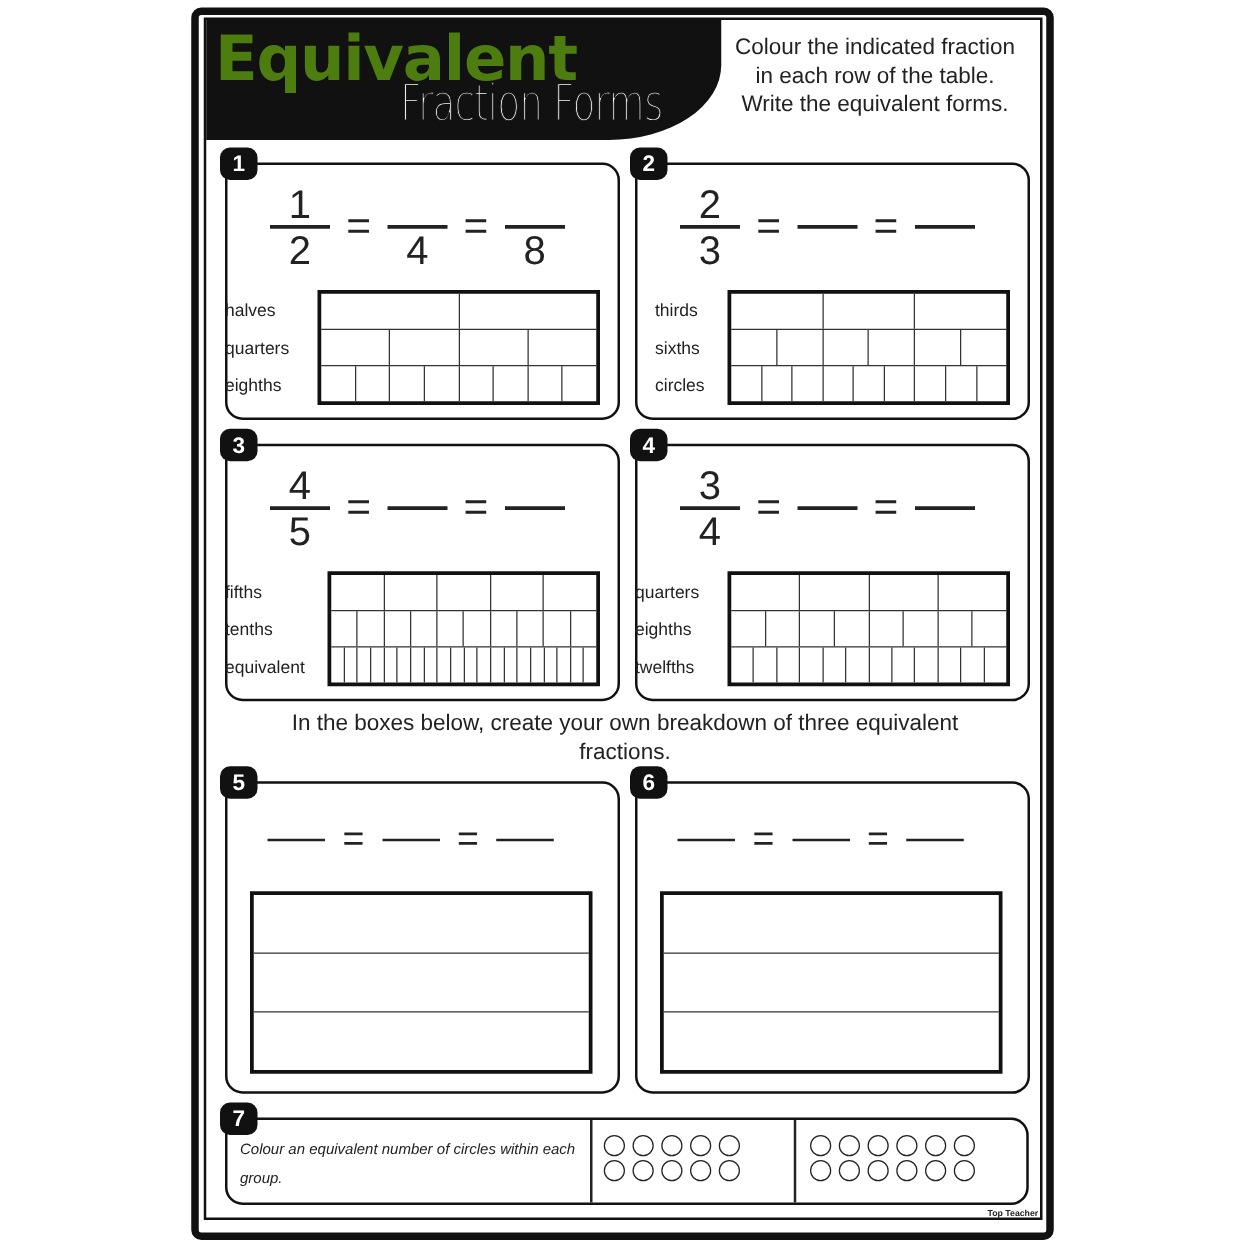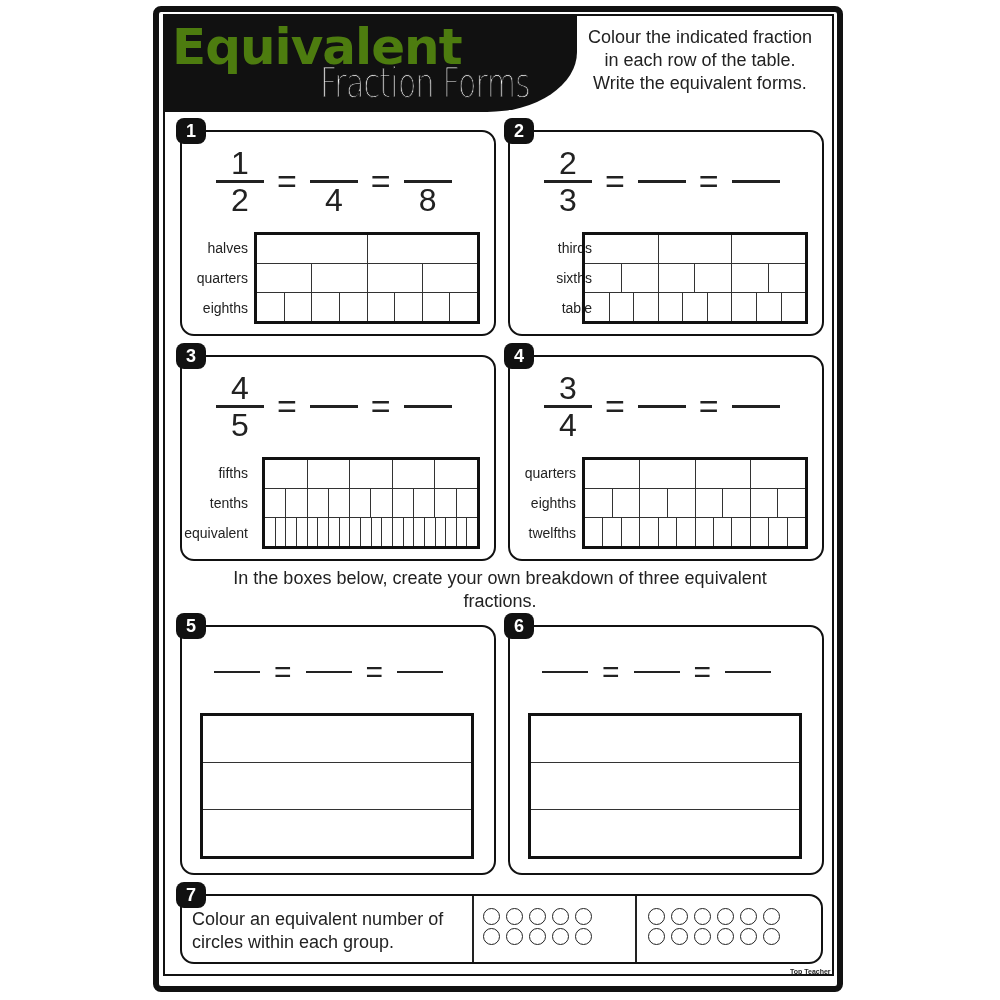--- a/index.html
+++ b/index.html
@@ -16,30 +16,30 @@
   .frac{display:flex;flex-direction:column;align-items:center;width:48px;}
   .frac .n,.frac .d{font-size:32px;line-height:34px;height:34px;}
   .frac .bar{width:48px;height:2.5px;background:#222;}
   .blank{width:48px;height:2.5px;background:#222;}
   .eqs{font-size:34px;margin:0 13px;line-height:34px;}
   .grid{position:absolute;border:3px solid #111;box-sizing:border-box;display:flex;flex-direction:column;}
   .grow{flex:1;display:flex;border-bottom:1px solid #333;}
   .grow:last-child{border-bottom:none;}
   .cell{flex:1;border-right:1px solid #333;}
   .cell:last-child{border-right:none;}
-  .labels{position:absolute;text-align:right;font-size:14px;}
+  .labels{position:absolute;text-align:left;font-size:14px;}
   .labels div{height:30px;line-height:30px;}
   .mid{position:absolute;left:200px;top:567px;width:600px;text-align:center;font-size:18px;line-height:23px;}
   .dash-row{position:absolute;display:flex;align-items:center;}
   .dash-row .blank{width:46px;}
   .dash-row .eqs{margin:0 14px;font-size:30px;}
   .box3{position:absolute;border:3px solid #111;box-sizing:border-box;display:flex;flex-direction:column;}
   .box3 div{flex:1;border-bottom:1px solid #333;}
   .box3 div:last-child{border-bottom:none;}
-  .c7text{position:absolute;left:192px;top:908px;font-size:18px;line-height:23px;}
+  .c7text{position:absolute;left:192px;top:908px;font-size:12px;line-height:23px;font-style:italic;}
   .circles{position:absolute;display:grid;gap:3px 6px;}
   .circ{width:17px;height:17px;border:1.5px solid #222;border-radius:50%;box-sizing:border-box;}
   .sep{position:absolute;width:1.5px;background:#222;}
   .logo{position:absolute;left:790px;top:968px;font-size:7px;font-weight:bold;}
 </style>
 </head>
 <body>
 
 <div class="outer"></div>
 <div class="inner"></div>
@@ -116,21 +116,21 @@
       <span class="eqs">=</span>
       <div class="frac">
         <div class="n"></div>
         <div class="bar"></div>
         <div class="d"></div>
       </div>
     </div>
     <div class="labels" style="left: 524px; top: 233px; width: 68px;">
       <div>thirds</div>
       <div>sixths</div>
-      <div>table</div>
+      <div>circles</div>
     </div>
     <div class="grid" style="left: 582px; top: 232px; width: 226px; height: 92px;">
       <div class="grow">
         <div class="cell"></div>
         <div class="cell"></div>
         <div class="cell"></div>
       </div>
       <div class="grow">
         <div class="cell"></div>
         <div class="cell"></div>

